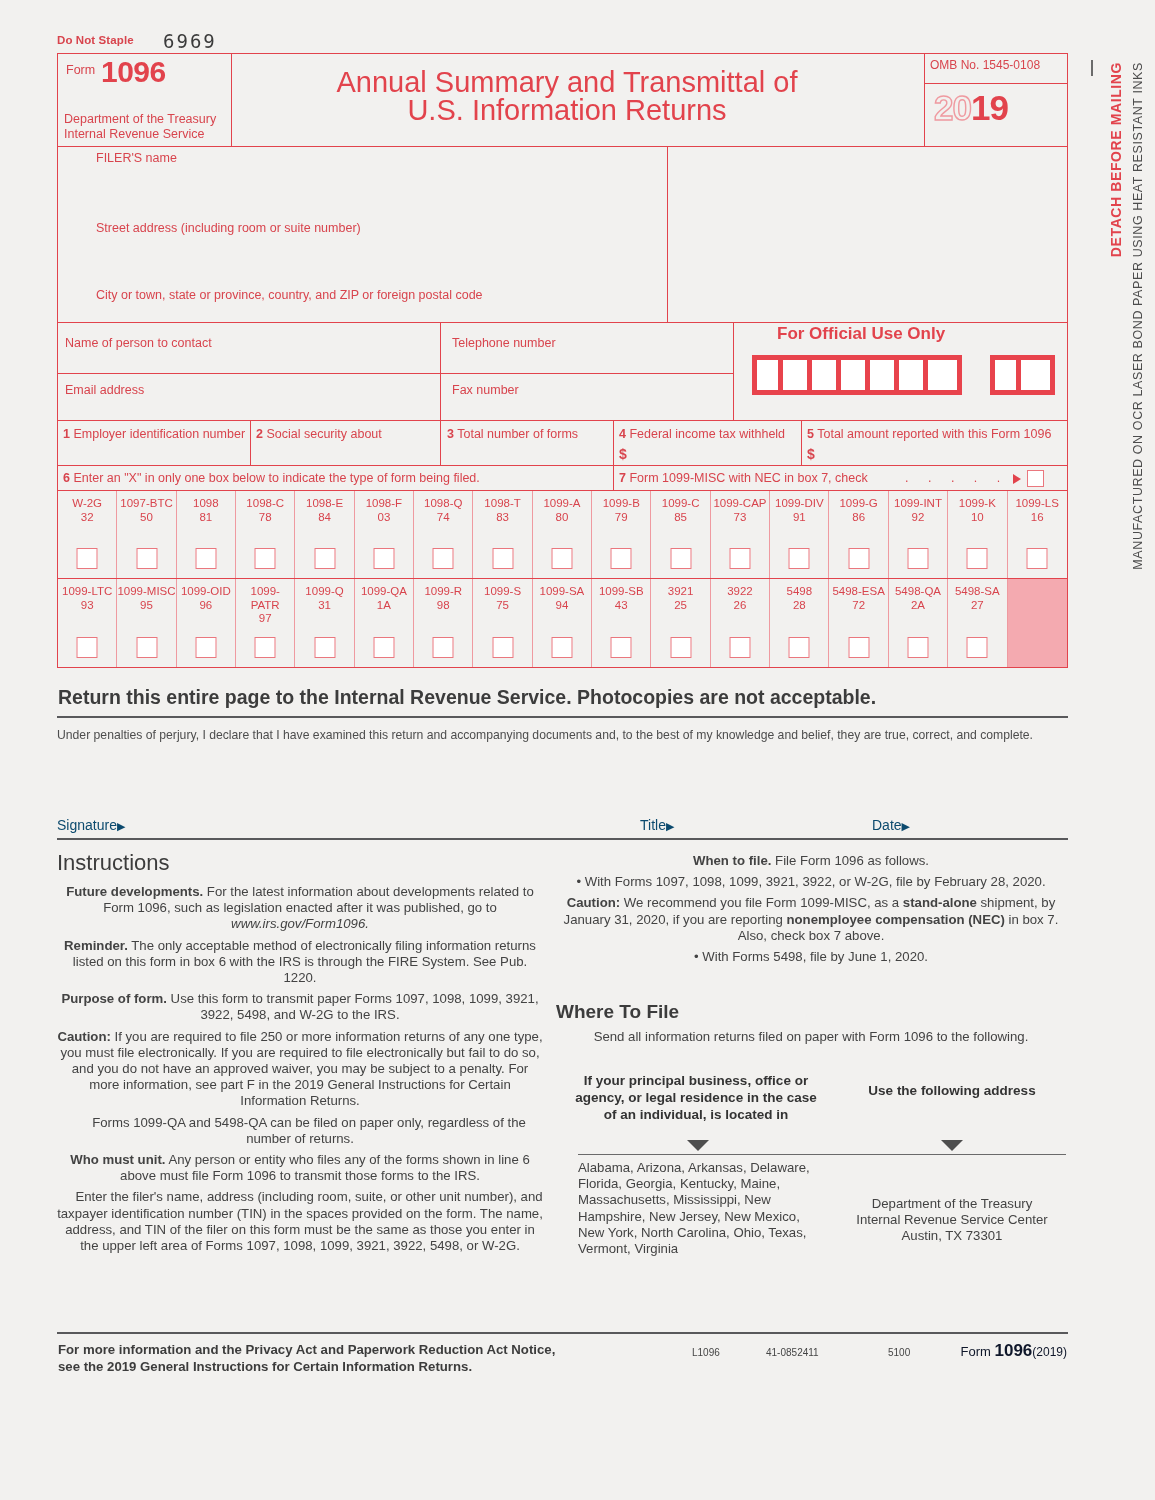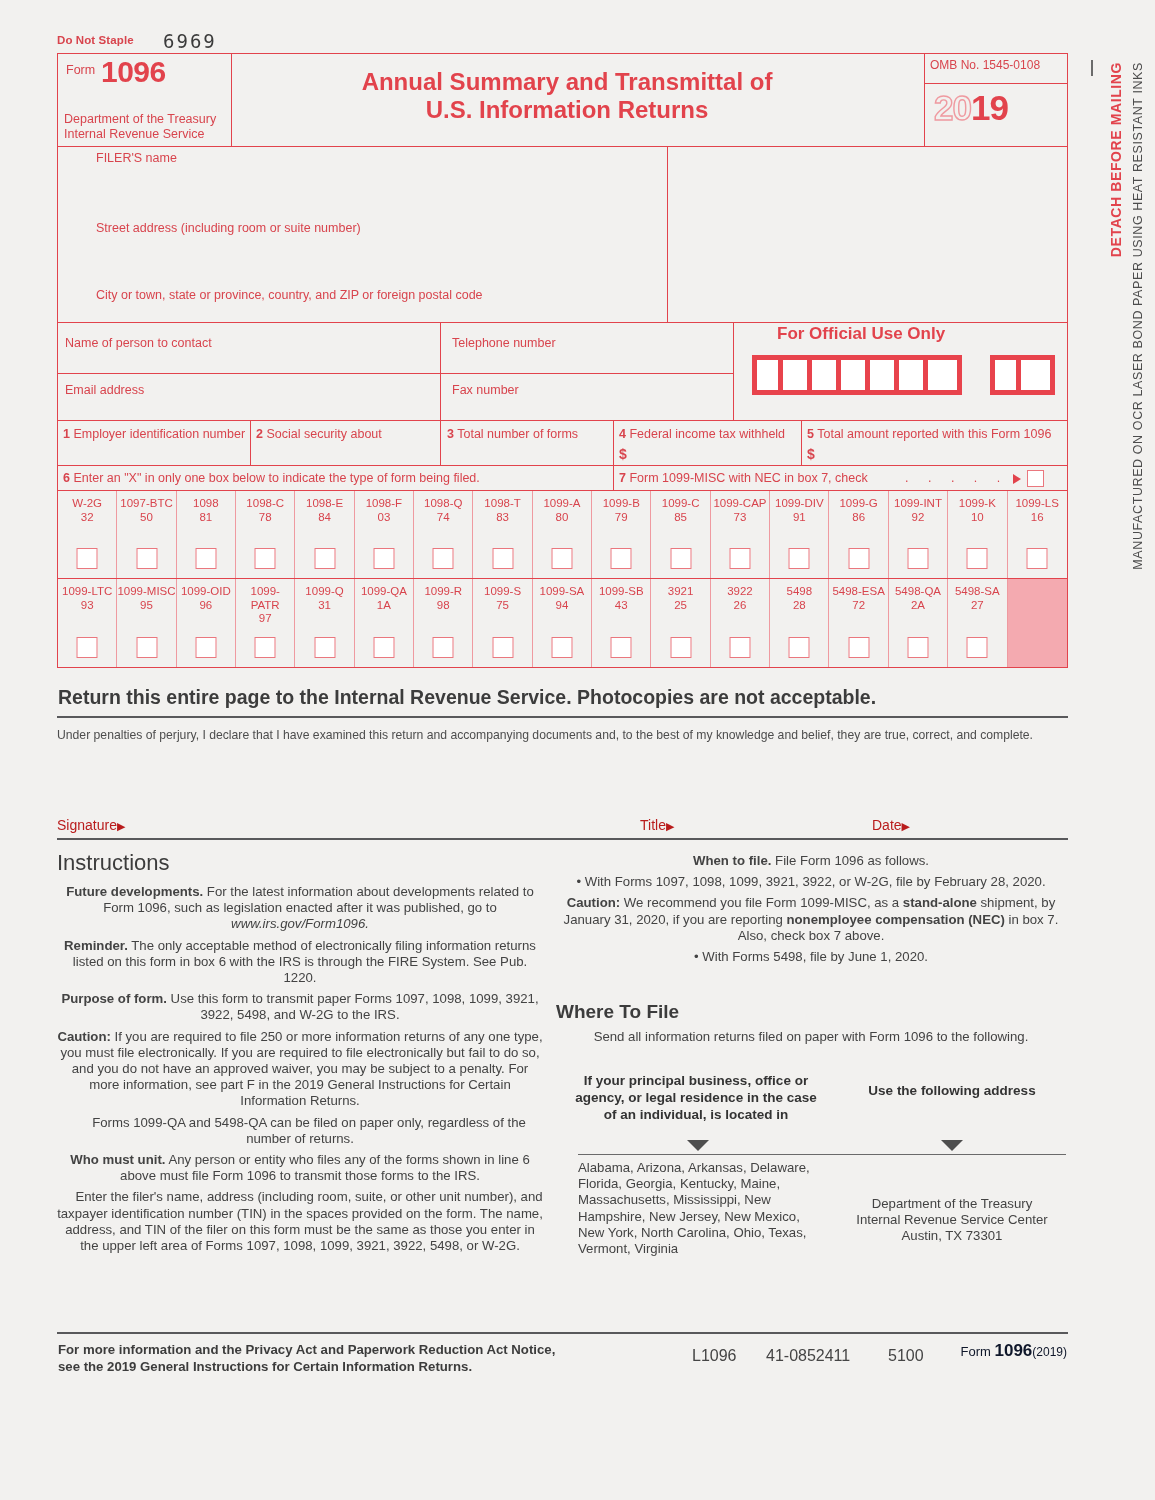--- a/index.html
+++ b/index.html
@@ -44,21 +44,21 @@
   .form-num {
     position: absolute; left: 101px; top: 55px;
     font-size: 30px; font-weight: bold; color: #e2434c; letter-spacing: -.5px;
   }
   .dept {
     position: absolute; left: 64px; top: 112px;
     font-size: 12.5px; color: #d8444d; line-height: 15px;
   }
   .title {
     position: absolute; left: 232px; top: 68px; width: 670px;
-    text-align: center; font-size: 24px; font-weight: bold;
+    text-align: center; font-size: 29px; font-weight: normal;
     color: #e2434c; line-height: 28px;
   }
   .omb {
     position: absolute; left: 930px; top: 58px;
     font-size: 12px; color: #d8444d; white-space: nowrap;
   }
   .year {
     position: absolute; left: 934px; top: 88px;
     font-size: 35px; font-weight: bold; letter-spacing: -1px;
   }
@@ -126,21 +126,21 @@
     font-size: 19.5px; font-weight: bold; color: #3c3c3c;
   }
   .rule {
     position: absolute; background: #59595b;
   }
   .perjury {
     position: absolute; left: 57px; top: 727px; width: 1008px;
     font-size: 12.2px; color: #4d4d4d; line-height: 16px;
   }
   .sig-label {
-    position: absolute; font-size: 14px; color: #b91c1c;
+    position: absolute; font-size: 14px; color: #0c4a6e;
   }
   .sig-label .ar { font-size: 11px; }
 
   .h-instructions {
     position: absolute; left: 57px; top: 850px;
     font-size: 22px; color: #3c3c3c;
   }
   .col {
     position: absolute; font-size: 13.2px; color: #434343; line-height: 16.2px;
   }
@@ -169,21 +169,21 @@
   .addr-right {
     position: absolute; left: 838px; top: 1196px; width: 228px;
     font-size: 13.2px; color: #434343; line-height: 16.2px; text-align: center;
   }
 
   
   .foot-left {
     position: absolute; left: 58px; top: 1342px;
     font-size: 13.2px; font-weight: bold; color: #3c3c3c; line-height: 16.5px;
   }
-  .foot-code { position: absolute; font-size: 16px; color: #454545; }
+  .foot-code { position: absolute; font-size: 10px; color: #454545; }
   .foot-form {
     position: absolute; right: 88px; top: 1341px;
     font-size: 13px; color: #0f172a; white-space: nowrap;
   }
   .foot-form .big { font-size: 17px; font-weight: bold; }
   .foot-form .yr { font-size: 12px; }
 
   
   .vtext {
     position: absolute;

